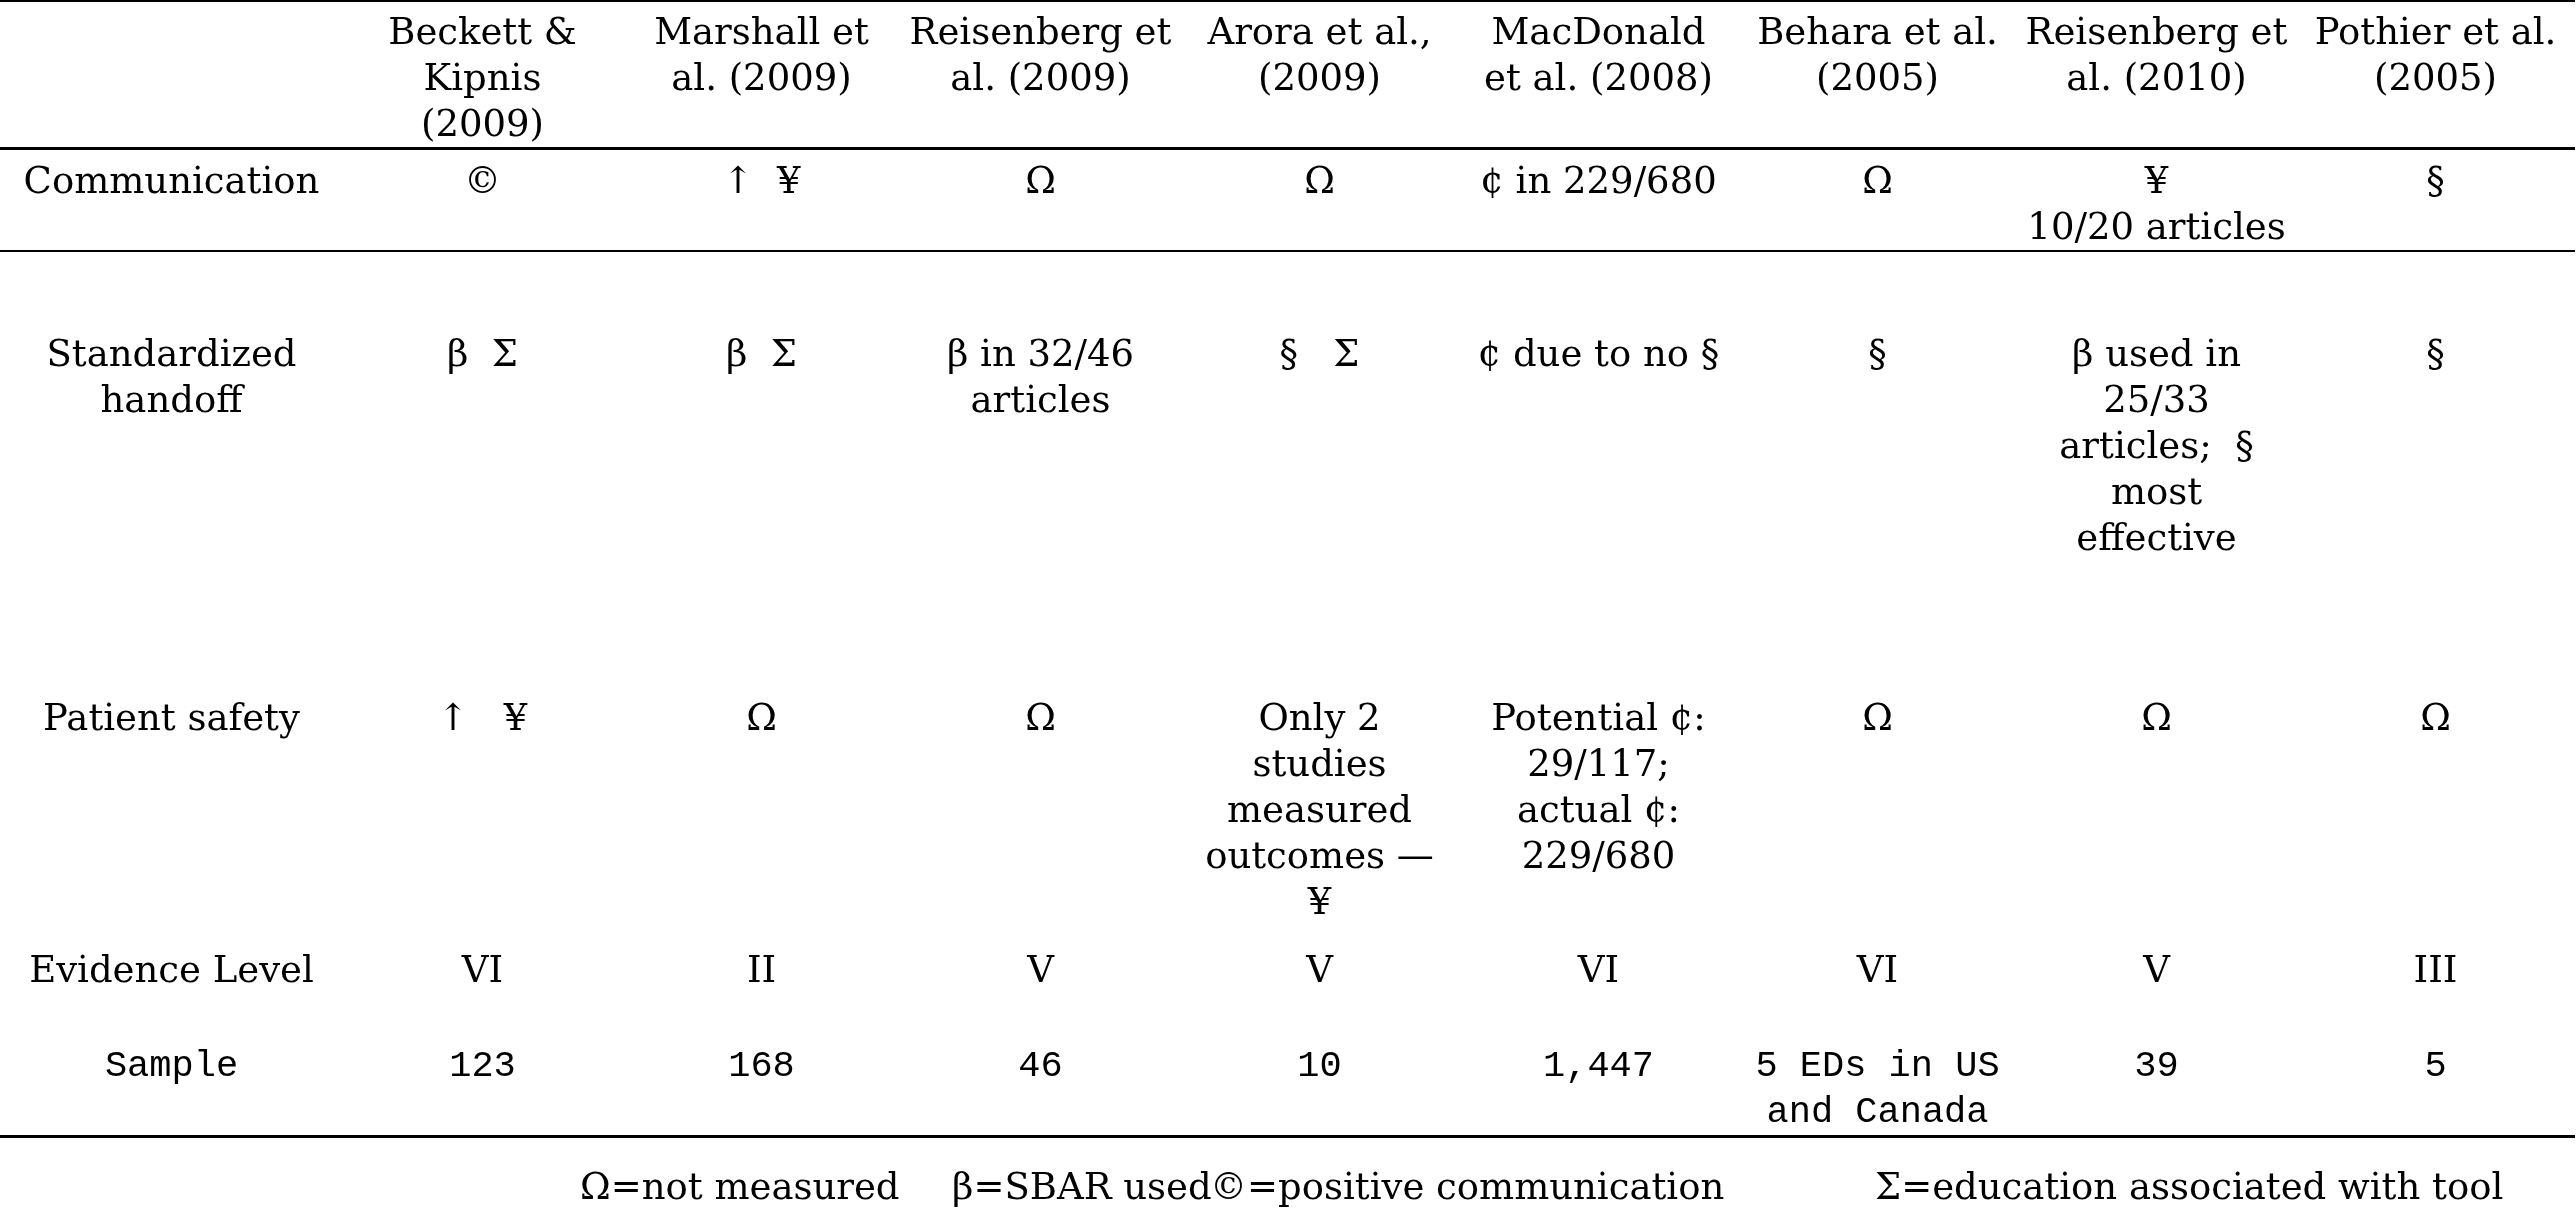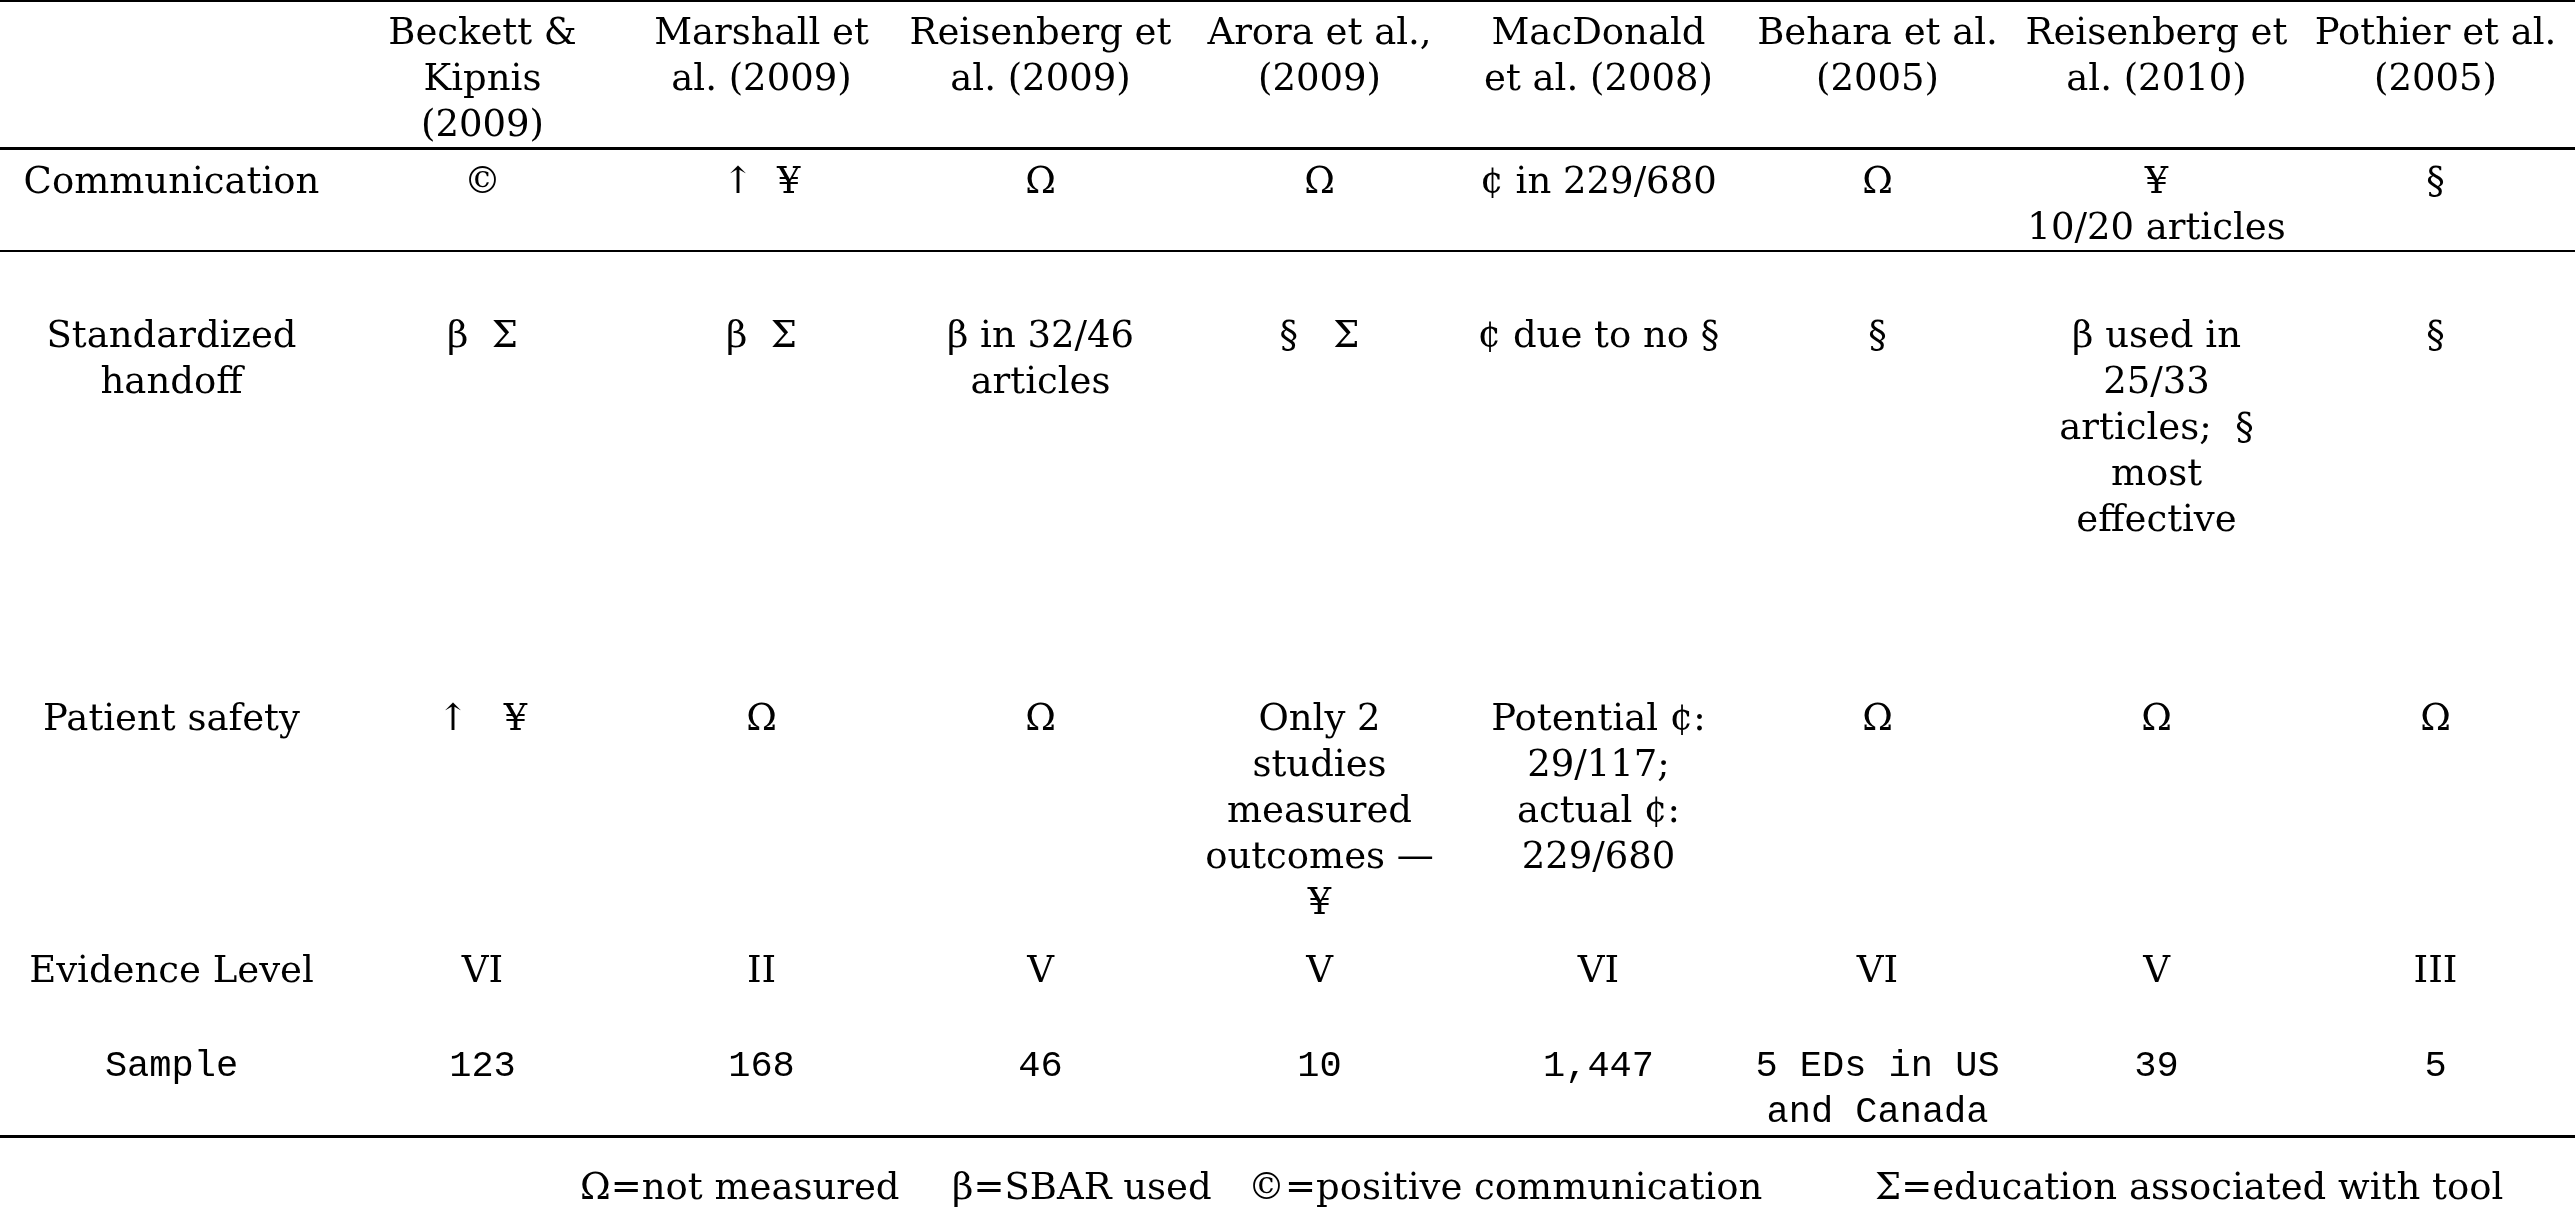--- a/index.html
+++ b/index.html
@@ -32,40 +32,40 @@
     padding: 0;
     font-weight: normal;
     white-space: pre-wrap;       
     overflow: visible;
   }
   thead tr        { height: 146px; }
   thead th        { padding-top: 7.4px; border-bottom: 3.7px solid #000; }
   tr.r-comm       { height: 100px; }
   tr.r-comm td    { padding-top: 7.4px; border-bottom: 2.8px solid #000; }
   tr.r-handoff    { height: 407px; }
-  tr.r-handoff td { padding-top: 60px; }
+  tr.r-handoff td { padding-top: 79px; }
   tr.r-patient    { height: 287px; }
   tr.r-patient td { padding-top: 37px; }
   tr.r-evidence   { height: 96px; }
   tr.r-evidence td{ padding-top: 1.9px; text-align: center; }
   tr.r-sample     { height: 86px; }
   tr.r-sample td  { padding-top: 1.9px; font-family: Liberation Mono, monospace; }
   .legend {
     position: relative;
     height: 90px;
   }
   .legend span {
     position: absolute;
     top: 26px;
     white-space: pre;
   }
   .lg-0 { left: 42px; }
   .lg-1 { left: 580px; }
   .lg-2 { left: 952px; }
-  .lg-3 { left: 1248px; }
+  .lg-3 { left: 1210px; }
   .lg-4 { left: 1875px; }
 </style>
 </head>
 <body>
 
 <table class="study-table">
   <colgroup>
     <col class="c-label">
     <col class="c-data">
       <col class="c-data">

